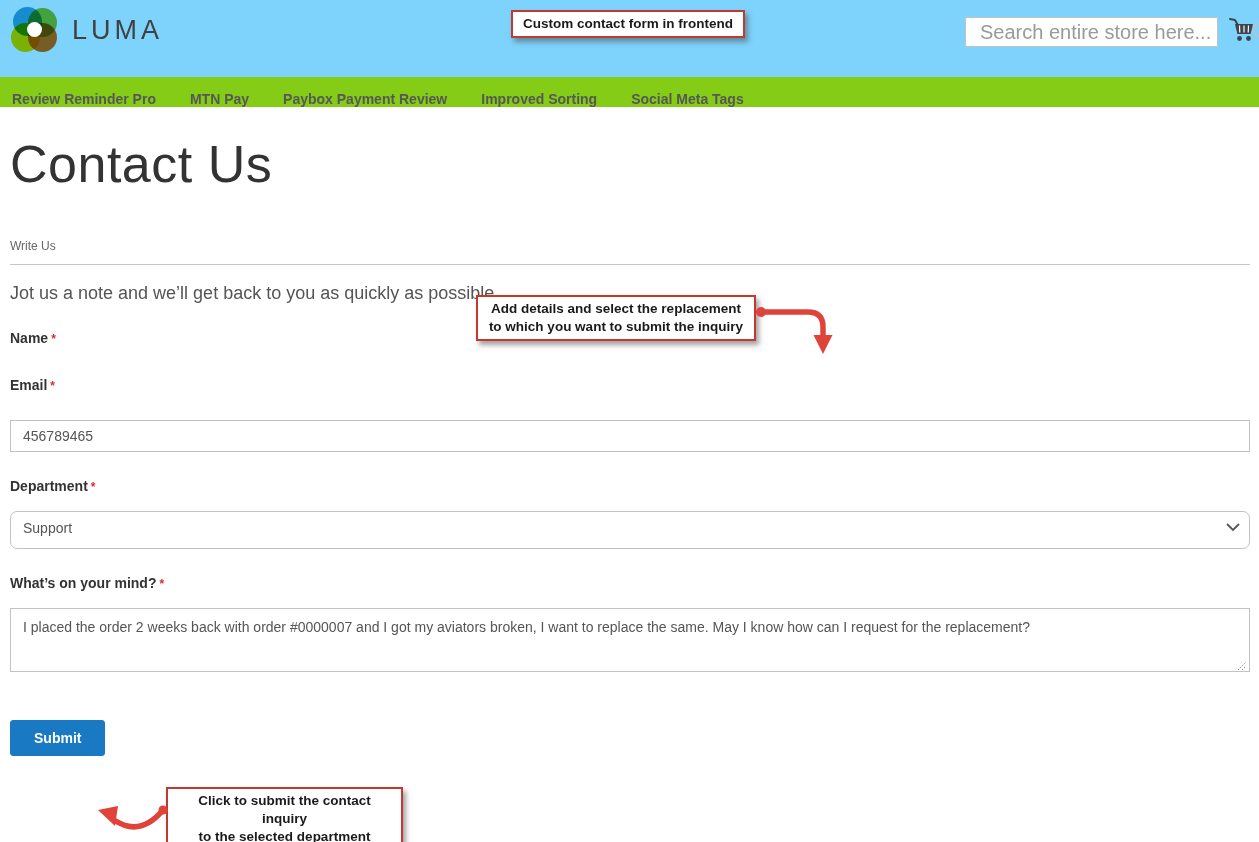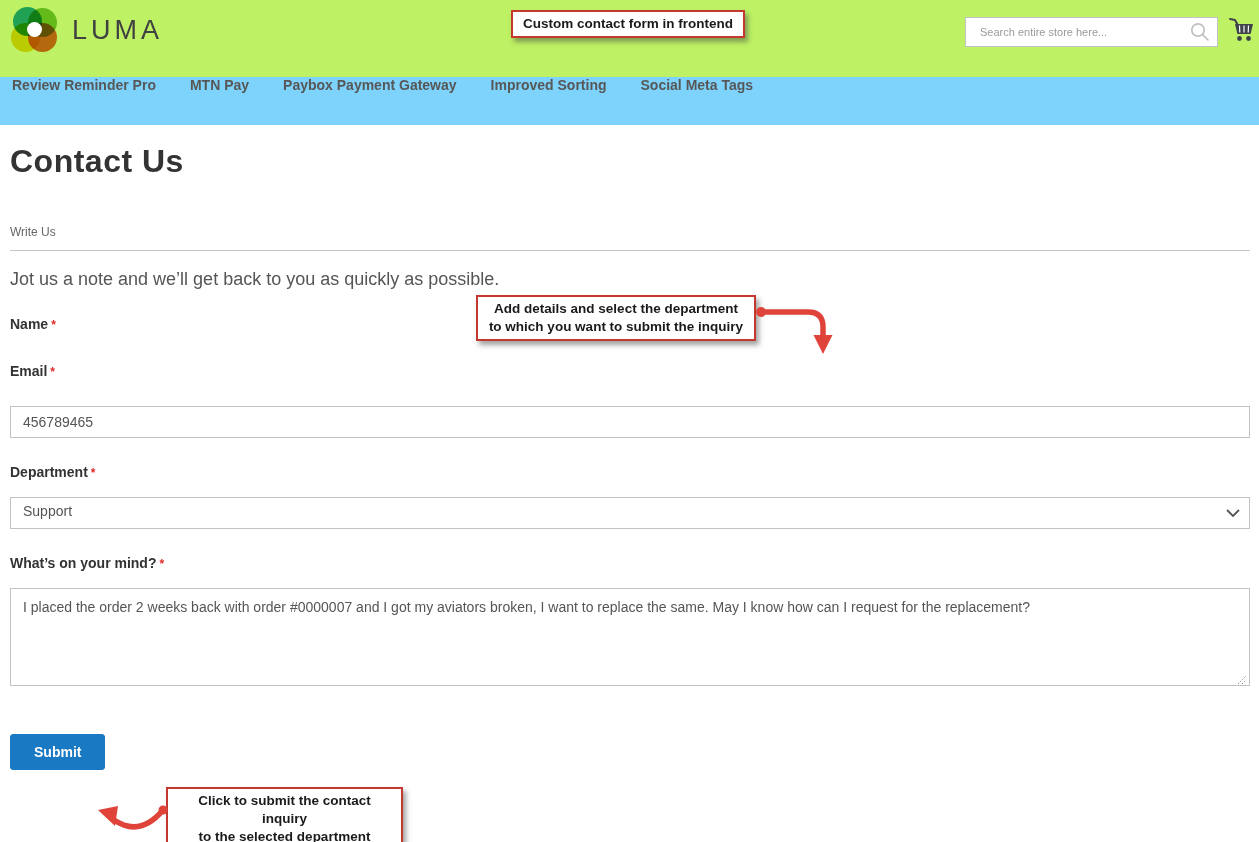--- a/index.html
+++ b/index.html
@@ -4,37 +4,37 @@
 <style>
   * { box-sizing: border-box; }
   html,body { margin:0; padding:0; }
   body {
     width:1259px; height:842px; position:relative; overflow:hidden;
     background:#fff; color:#333;
     font-family:"Liberation Sans","DejaVu Sans",sans-serif;
   }
 
   
-  .header { position:absolute; top:0; left:0; right:0; height:86px; background:#bef264; }
+  .header { position:absolute; top:0; left:0; right:0; height:86px; background:#7dd3fc; }
   .logo-wrap { position:absolute; left:11px; top:7px; display:flex; align-items:center; cursor:pointer; }
   .logo-mark { position:relative; width:48px; height:46px; }
   .logo-mark .c { position:absolute; width:29px; height:29px; border-radius:50%; mix-blend-mode:multiply; }
   .c-blue   { left:2px;  top:0;    background:#2caad2; }
   .c-green  { left:17px; top:1px;  background:#86c440; }
   .c-yellow { left:0;    top:16px; background:#fbd605; }
   .c-orange { left:17px; top:16px; background:#f26f26; }
   .logo-center { position:absolute; left:16px; top:15px; width:15px; height:15px; border-radius:50%; background:#fff; }
   .brand { margin-left:13px; font-size:27px; font-weight:500; letter-spacing:4px; color:#414141; }
 
   .search-box {
     position:absolute; left:965px; top:17px; width:253px; height:30px;
     border:1px solid #c2c2c2; background:#fff; display:flex; align-items:center;
   }
   .search-box input {
-    flex:1; border:none; outline:none; padding:0 6px 0 14px; font-size:11px; color:#555;
+    flex:1; border:none; outline:none; padding:0 6px 0 14px; font-size:20px; color:#555;
     font-family:inherit; background:transparent;
   }
   .search-box input::placeholder { color:#9a9a9a; }
   .search-icon { width:22px; height:22px; margin-right:6px; flex:0 0 auto; cursor:pointer; }
 
   .cart-icon { position:absolute; left:1228px; top:16px; width:26px; height:28px; cursor:pointer; }
 
   
   .callout {
     position:absolute; z-index:6; background:#fff;
@@ -44,46 +44,46 @@
   .callout span { display:block; }
   #callout-top { left:511px; top:10px; white-space:nowrap; }
   #callout-form { left:476px; top:295px; width:280px; }
   #callout-submit { left:166px; top:787px; width:237px; }
   .arrow-svg { position:absolute; z-index:6; }
   #arrow-form { left:752px; top:300px; }
   #arrow-submit { left:90px; top:796px; }
 
   
   .nav {
-    position:absolute; top:77px; left:0; right:0; height:48px; background:#7dd3fc;
-    display:flex; align-items:flex-start; padding-left:12px;
+    position:absolute; top:77px; left:0; right:0; height:30px; background:#84cc16;
+    display:flex; align-items:flex-end; padding-left:12px;
   }
   .nav-item { font-size:14px; font-weight:700; color:#575757; margin-right:34px; cursor:pointer; white-space:nowrap; }
 
   
   .main { position:absolute; top:122px; left:10px; width:1240px; }
-  .page-title { margin:22px 0 0; font-size:32px; font-weight:700; color:#333; letter-spacing:.5px; line-height:1.1; }
+  .page-title { margin:14px 0 0; font-size:52px; font-weight:400; color:#333; letter-spacing:.5px; line-height:1.1; }
   .legend { margin-top:46px; font-size:12px; font-weight:300; color:#666;
             padding-bottom:11px; border-bottom:1px solid #c6c6c6; }
   .note { margin-top:18px; font-size:18px; color:#555; }
 
   .field { margin-top:22px; }
   .field-label { font-size:14px; font-weight:600; color:#333; line-height:24px; }
   .req { color:#e02b27; font-size:12px; margin-left:3px; }
   .control { margin-top:12px; position:relative; }
   .control input, .control select, .control textarea {
     width:100%; border:1px solid #c2c2c2; background:#fff; font-size:14px; color:#555;
     font-family:inherit; outline:none;
   }
   .control input { height:32px; padding:0 12px; }
   .control select {
-    height:32px; padding:0 30px 4px 12px; -webkit-appearance:none; appearance:none; border-radius:0;
+    height:38px; padding:0 30px 4px 12px; -webkit-appearance:none; appearance:none; border-radius:7px;
   }
   .chevron-down { position:absolute; right:10px; top:10px; width:14px; height:12px; pointer-events:none; }
-  .control textarea { height:98px; padding:8px 12px; resize:none; line-height:20px; }
+  .control textarea { height:64px; padding:8px 12px; resize:none; line-height:20px; }
   .resize-handle { position:absolute; right:3px; bottom:5px; width:11px; height:11px; pointer-events:none; }
 
   .actions { margin-top:44px; }
   .submit-btn {
     background:#1979c3; border:1px solid #1979c3; border-radius:3px; color:#fff;
     font-size:14px; font-weight:700; font-family:inherit; padding:9px 23px; cursor:pointer;
   }
 </style>
 </head>
 <body>
@@ -115,21 +115,21 @@
     <line x1="16" y1="9.5" x2="16" y2="16.5" stroke="#fff" stroke-width="1.2"></line>
     <line x1="20.5" y1="9.5" x2="20.2" y2="16.5" stroke="#fff" stroke-width="1.2"></line>
     <circle cx="11.5" cy="22.5" r="2.4" fill="#3f444b"></circle>
     <circle cx="20.5" cy="22.5" r="2.4" fill="#3f444b"></circle>
   </svg>
 </div>
 
 <div class="nav">
   <span class="nav-item">Review Reminder Pro</span>
   <span class="nav-item">MTN Pay</span>
-  <span class="nav-item">Paybox Payment Gateway</span>
+  <span class="nav-item">Paybox Payment Review</span>
   <span class="nav-item">Improved Sorting</span>
   <span class="nav-item">Social Meta Tags</span>
 </div>
 
 <div class="main">
   <h1 class="page-title">Contact Us</h1>
   <div class="legend">Write Us</div>
   <div class="note">Jot us a note and we’ll get back to you as quickly as possible.</div>
 
   <form>
@@ -182,21 +182,21 @@
       <button class="submit-btn" type="button">Submit</button>
     </div>
   </form>
 </div>
 
 <div class="callout" id="callout-top">
   <span>Custom contact form in frontend</span>
 </div>
 
 <div class="callout" id="callout-form">
-  <span>Add details and select the department</span>
+  <span>Add details and select the replacement</span>
   <span>to  which you want to submit the inquiry</span>
 </div>
 <svg class="arrow-svg" id="arrow-form" width="90" height="58" viewBox="0 0 90 58">
   <circle cx="9" cy="12" r="5" fill="#df4339"></circle>
   <path d="M9 12 H56 Q71 12 71 27 V37" fill="none" stroke="#df4339" stroke-width="5.5" stroke-linecap="round"></path>
   <polygon points="71,54 61.5,35 80.5,35" fill="#df4339"></polygon>
 </svg>
 
 <div class="callout" id="callout-submit">
   <span>Click to submit the contact inquiry</span>

